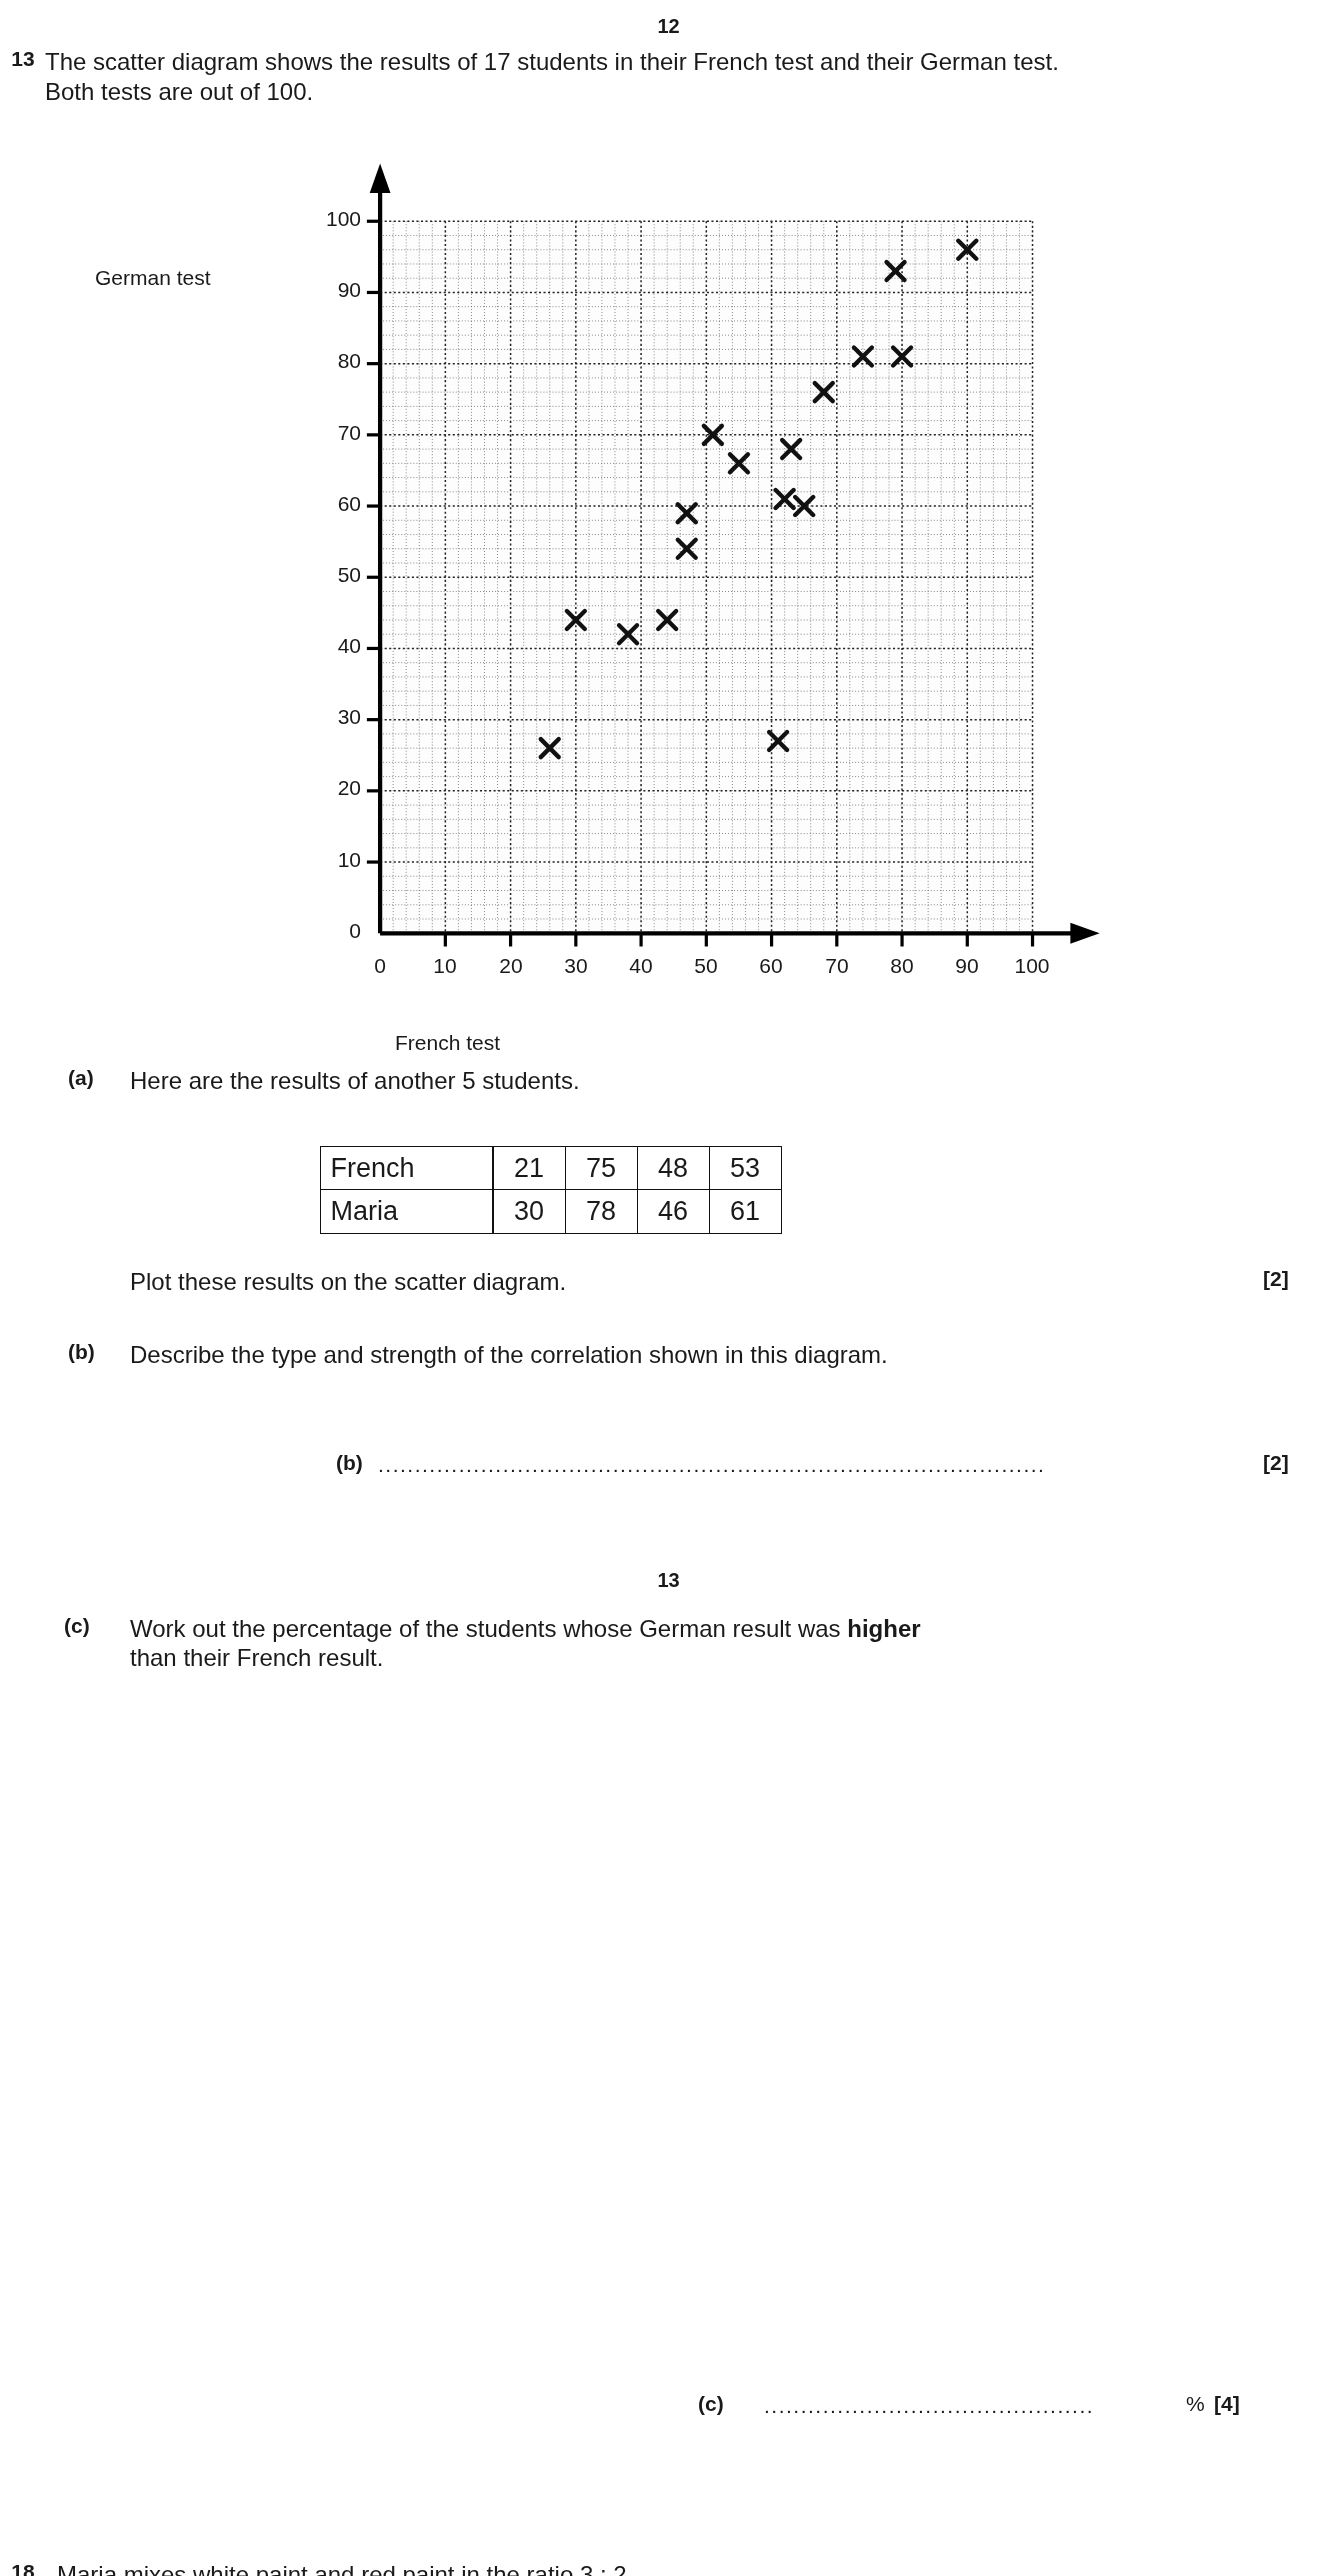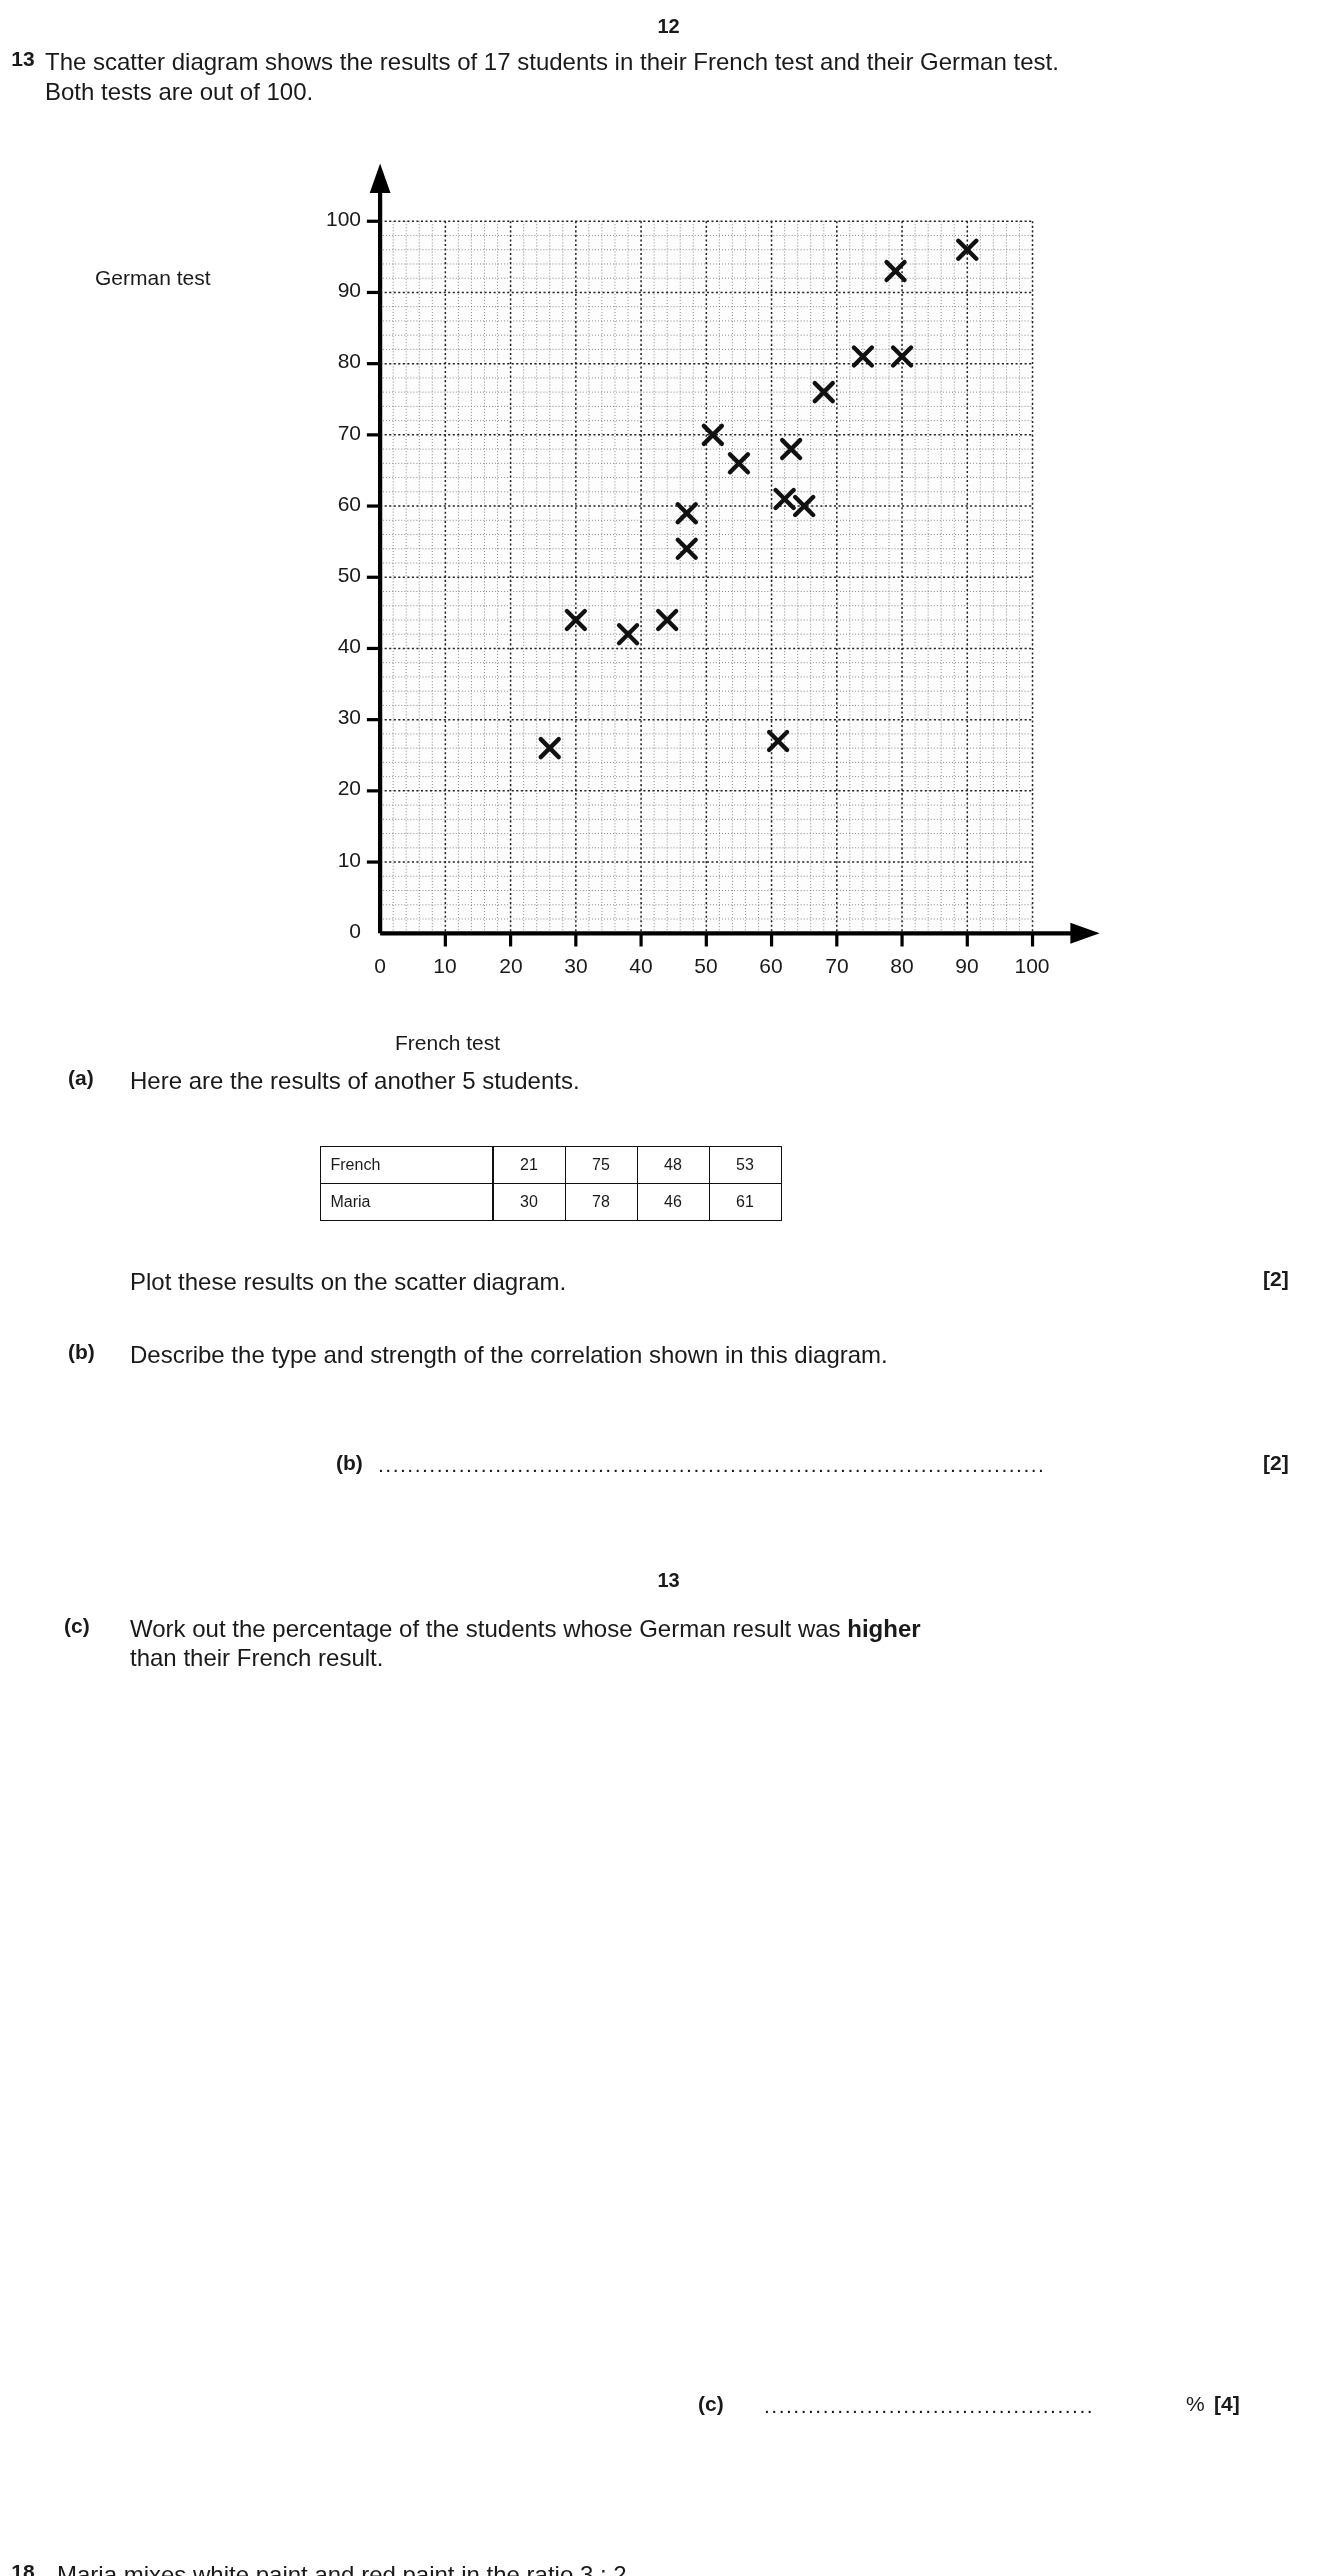--- a/index.html
+++ b/index.html
@@ -40,21 +40,21 @@
   
   #results-table{
     position:absolute;border-collapse:collapse;
     font-size:21px;
   }
   #results-table td{
     border:0.9px solid #111;
     padding:5.7px 0;
     height:24.6px;
     text-align:center;
-    font-size:16px;
+    font-size:27px;
   }
   #results-table td.rowhead{
     text-align:left;padding-left:9.5px;width:161px;
     border-right:2.8px solid #111;
   }
   #results-table td.val{width:71px;}
   .dotline{
     position:absolute;
     font-size:21px;
     letter-spacing:1.5px;

